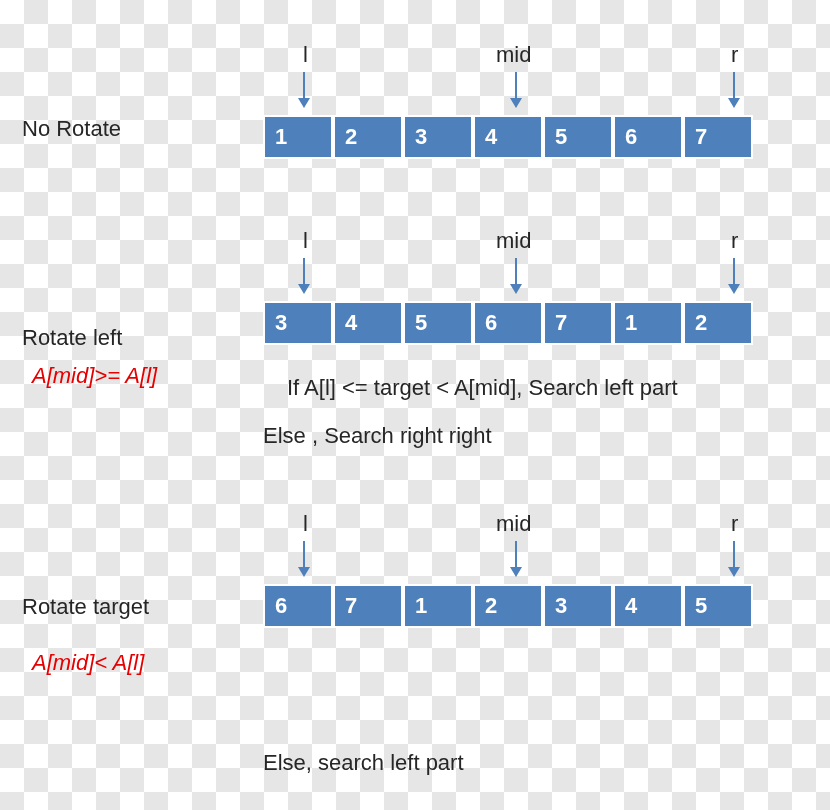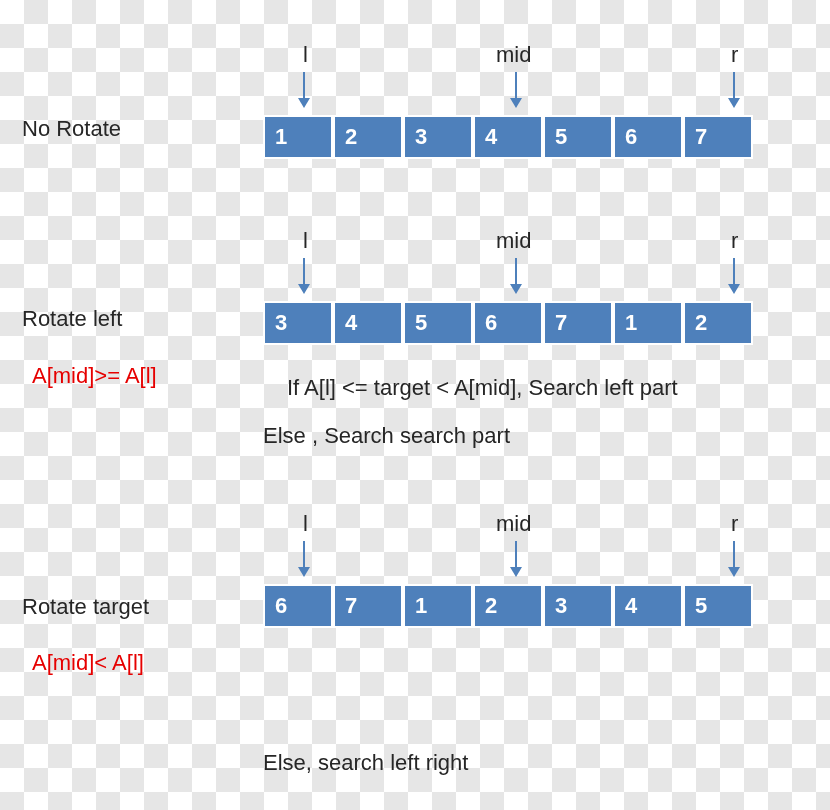--- a/index.html
+++ b/index.html
@@ -24,21 +24,21 @@
   }
   .canvas {
     position: absolute;
     inset: 0;
     z-index: 1;
   }
   .label {
     position: absolute;
     white-space: nowrap;
   }
-  .cond { color: #e60000; }
+  .cond { color: #e60000; font-style: italic; }
   .ptr-label {
     position: absolute;
     font-size: 22px;
     color: #262626;
   }
   .arrow {
     position: absolute;
     width: 14px;
     height: 36px;
   }
@@ -96,21 +96,21 @@
   <div class="array" style="left:263px; top:115px;">
     <div class="cell">1</div>
     <div class="cell">2</div>
     <div class="cell">3</div>
     <div class="cell">4</div>
     <div class="cell">5</div>
     <div class="cell">6</div>
     <div class="cell">7</div>
   </div>
 
-  <div class="label" style="left:22px; top:306px;">Rotate left</div>
+  <div class="label" style="left:22px; top:325px;">Rotate left</div>
   <div class="label cond" style="left:32px; top:363px;">A[mid]&gt;= A[l]</div>
 
   <div class="ptr-label" style="left:303px; top:228px;">l</div>
   <div class="ptr-label" style="left:496px; top:228px;">mid</div>
   <div class="ptr-label" style="left:731px; top:228px;">r</div>
 
   <div class="arrow" style="left:297px; top:258px;">
       <svg width="14" height="36">
         <line x1="7" y1="0" x2="7" y2="28" stroke="#4e80bb" stroke-width="2"></line>
         <polygon points="1,26 13,26 7,36" fill="#4e80bb"></polygon>
@@ -133,21 +133,21 @@
     <div class="cell">3</div>
     <div class="cell">4</div>
     <div class="cell">5</div>
     <div class="cell">6</div>
     <div class="cell">7</div>
     <div class="cell">1</div>
     <div class="cell">2</div>
   </div>
 
   <div class="label" style="left:263px; top:375px;margin-left:24px;">If  A[l] &lt;= target &lt; A[mid], Search left part</div>
-  <div class="label" style="left:263px; top:423px;">Else , Search search part</div>
+  <div class="label" style="left:263px; top:423px;">Else , Search right right</div>
 
   <div class="label" style="left:22px; top:594px;">Rotate target</div>
   <div class="label cond" style="left:32px; top:650px;">A[mid]&lt; A[l]</div>
 
   <div class="ptr-label" style="left:303px; top:511px;">l</div>
   <div class="ptr-label" style="left:496px; top:511px;">mid</div>
   <div class="ptr-label" style="left:731px; top:511px;">r</div>
 
   <div class="arrow" style="left:297px; top:541px;">
       <svg width="14" height="36">
@@ -171,15 +171,15 @@
   <div class="array" style="left:263px; top:584px;">
     <div class="cell">6</div>
     <div class="cell">7</div>
     <div class="cell">1</div>
     <div class="cell">2</div>
     <div class="cell">3</div>
     <div class="cell">4</div>
     <div class="cell">5</div>
   </div>
 
-  <div class="label" style="left:263px; top:750px;">Else, search left right</div>
+  <div class="label" style="left:263px; top:750px;">Else, search left part</div>
 
 </div>
 
 </body></html>

